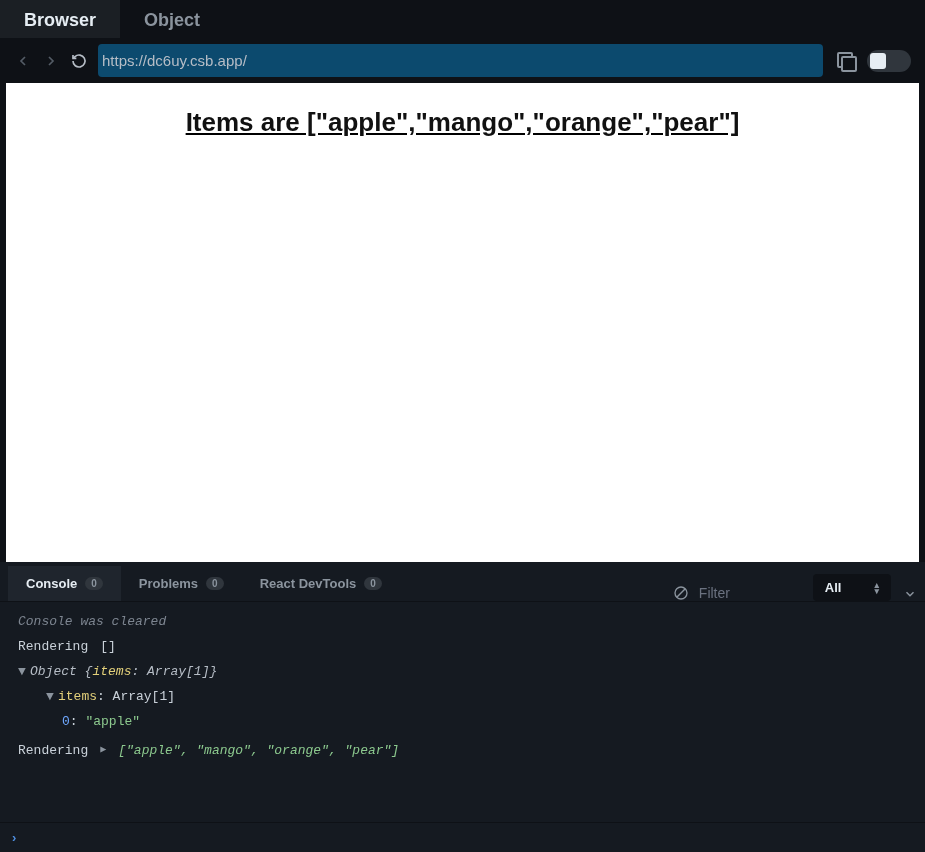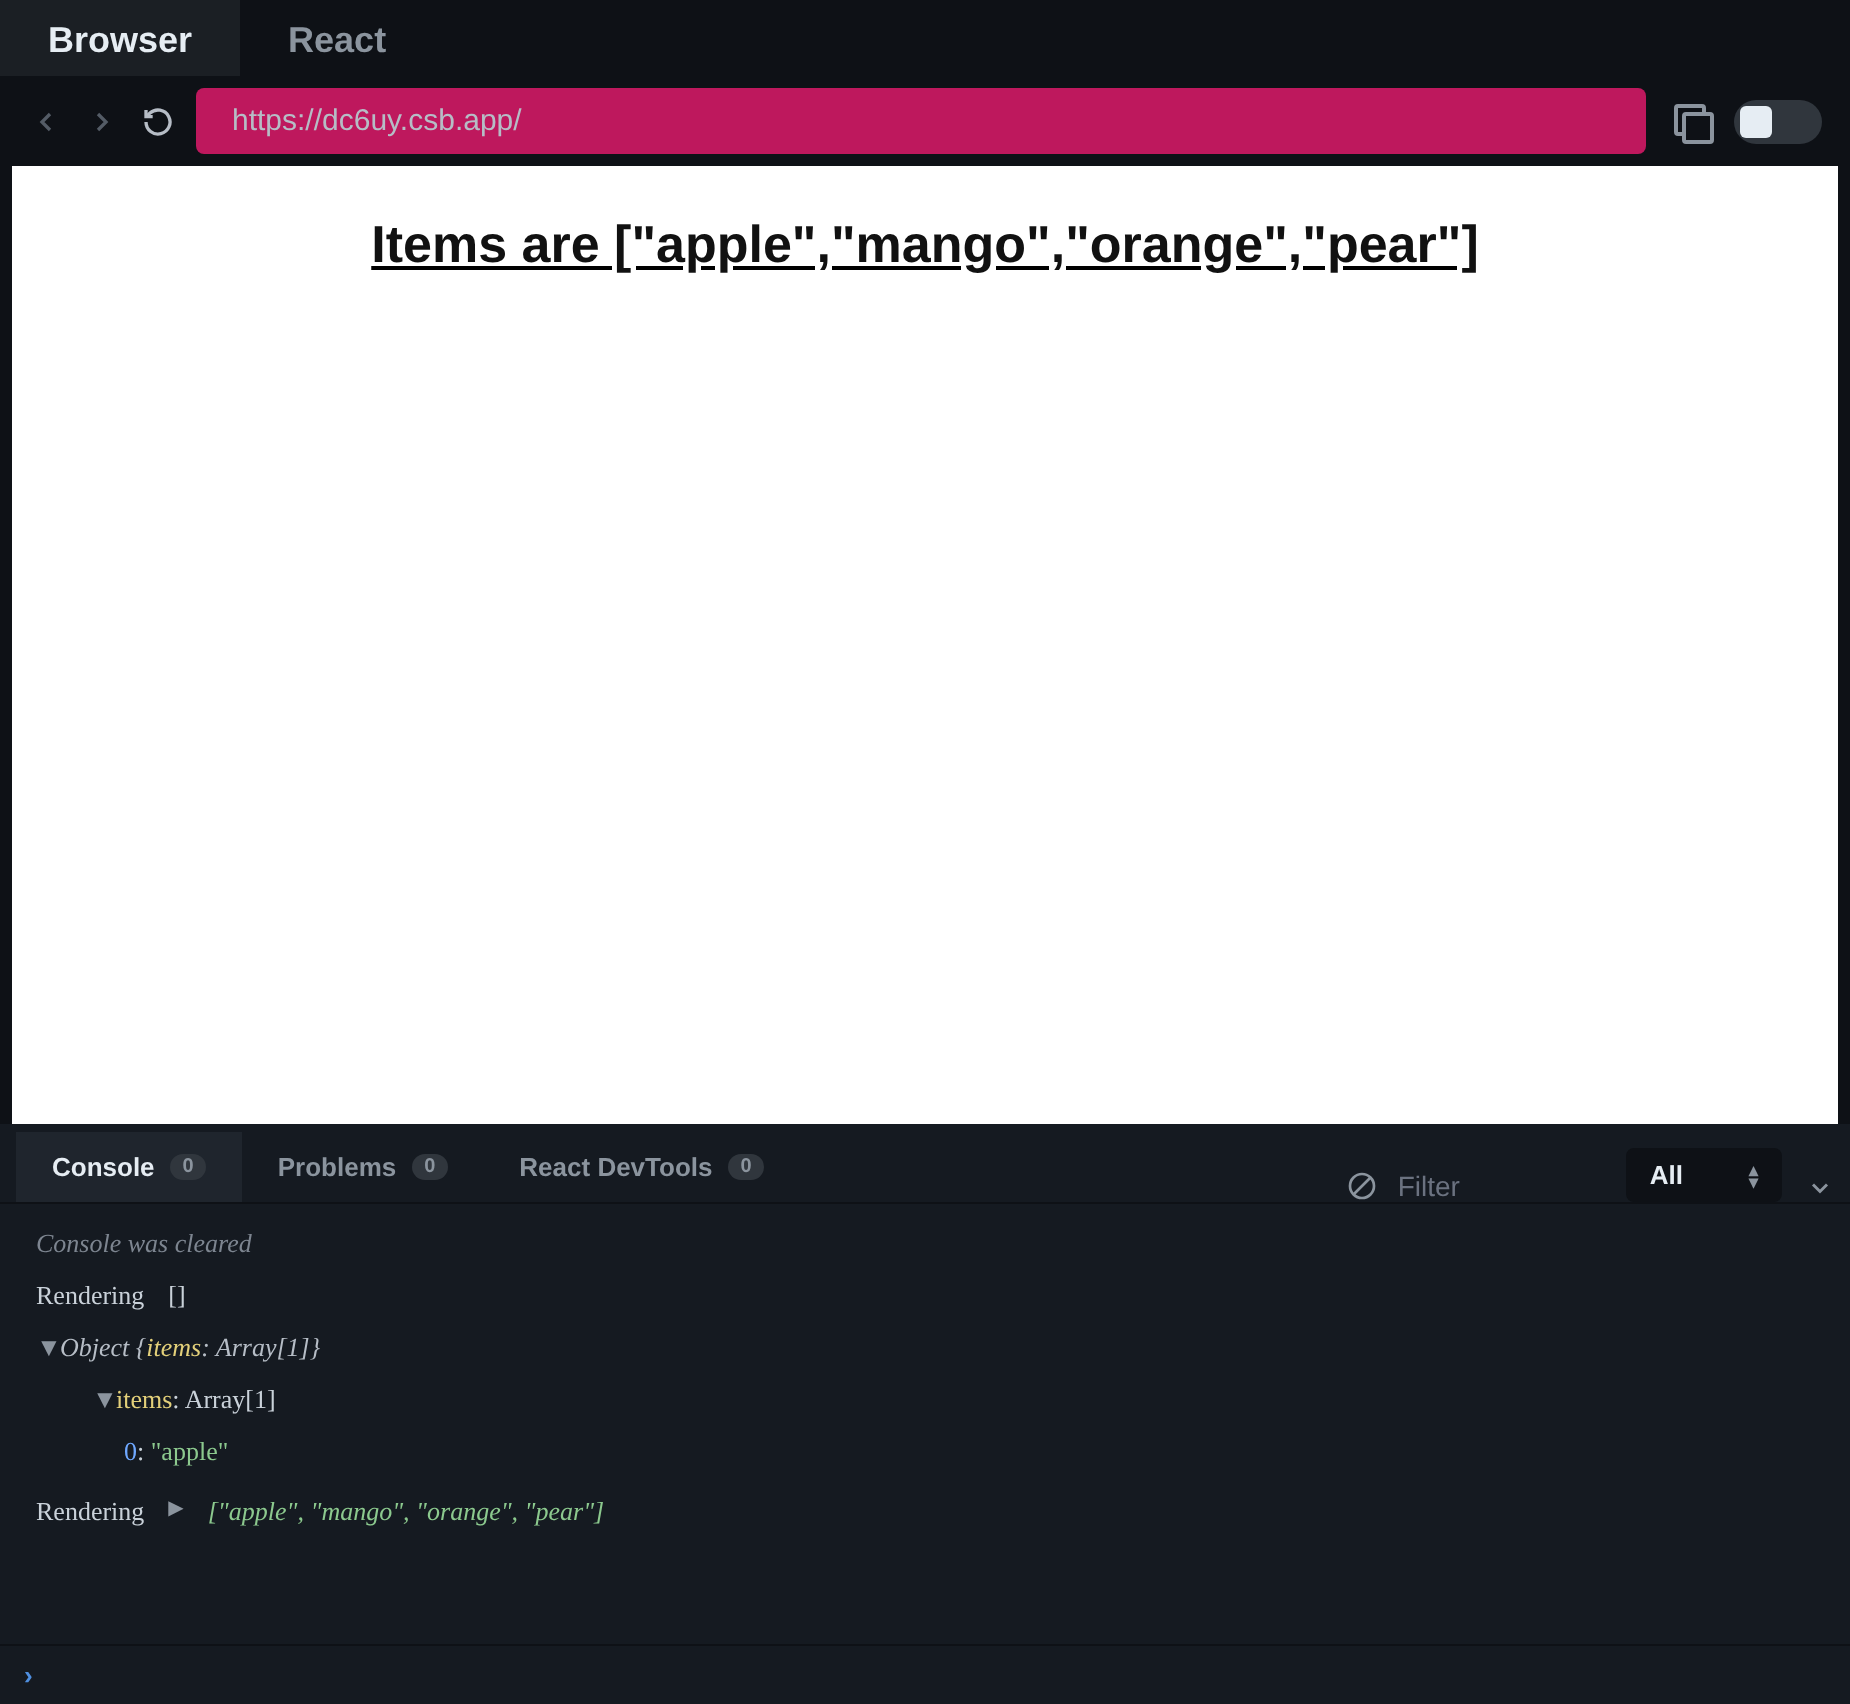--- a/index.html
+++ b/index.html
@@ -45,23 +45,23 @@
       height: 18px;
       display: flex;
       align-items: center;
       justify-content: center;
       color: #545c66;
       cursor: pointer;
     }
     .nav-icon svg { width: 16px; height: 16px; }
     .url-bar {
       flex: 1;
-      background: #be185d;
+      background: #0c4a6e;
       border-radius: 4px;
-      padding: 8px 18px;
+      padding: 8px 4px;
       font-size: 15px;
       color: #b6bdc6;
     }
     .right-icons {
       display: flex;
       align-items: center;
       gap: 12px;
       padding-left: 4px;
     }
     .stacked-icon {
@@ -192,21 +192,21 @@
       color: #8b949e;
       margin-left: 12px;
       width: 14px;
       height: 14px;
     }
 
     
     .console-body {
       flex: 1;
       padding: 12px 18px;
-      font-family: Liberation Serif, serif;
+      font-family: Liberation Mono, monospace;
       font-size: 13px;
       color: #c9d1d9;
       overflow-y: auto;
     }
     .console-body .line { margin-bottom: 10px; }
     .italic { font-style: italic; color: #7d8590; }
     .obj-line { }
     .indent1 { margin-left: 28px; }
     .indent2 { margin-left: 44px; }
     .tri { color: #8b949e; display: inline-block; width: 12px; }
@@ -230,21 +230,21 @@
       color: #4f8fe0;
       font-size: 13px;
       font-weight: bold;
     }
   </style>
 </head>
 <body>
 
 <div class="top-tabs">
   <div class="top-tab active">Browser</div>
-  <div class="top-tab">React</div>
+  <div class="top-tab">Object</div>
 </div>
 
 <div class="url-row">
   <div class="nav-icon">
     <svg viewBox="0 0 24 24" fill="none" stroke="currentColor" stroke-width="2.5">
         <polyline points="15 18 9 12 15 6"></polyline>
       </svg>
   </div>
   <div class="nav-icon">
     <svg viewBox="0 0 24 24" fill="none" stroke="currentColor" stroke-width="2.5">

